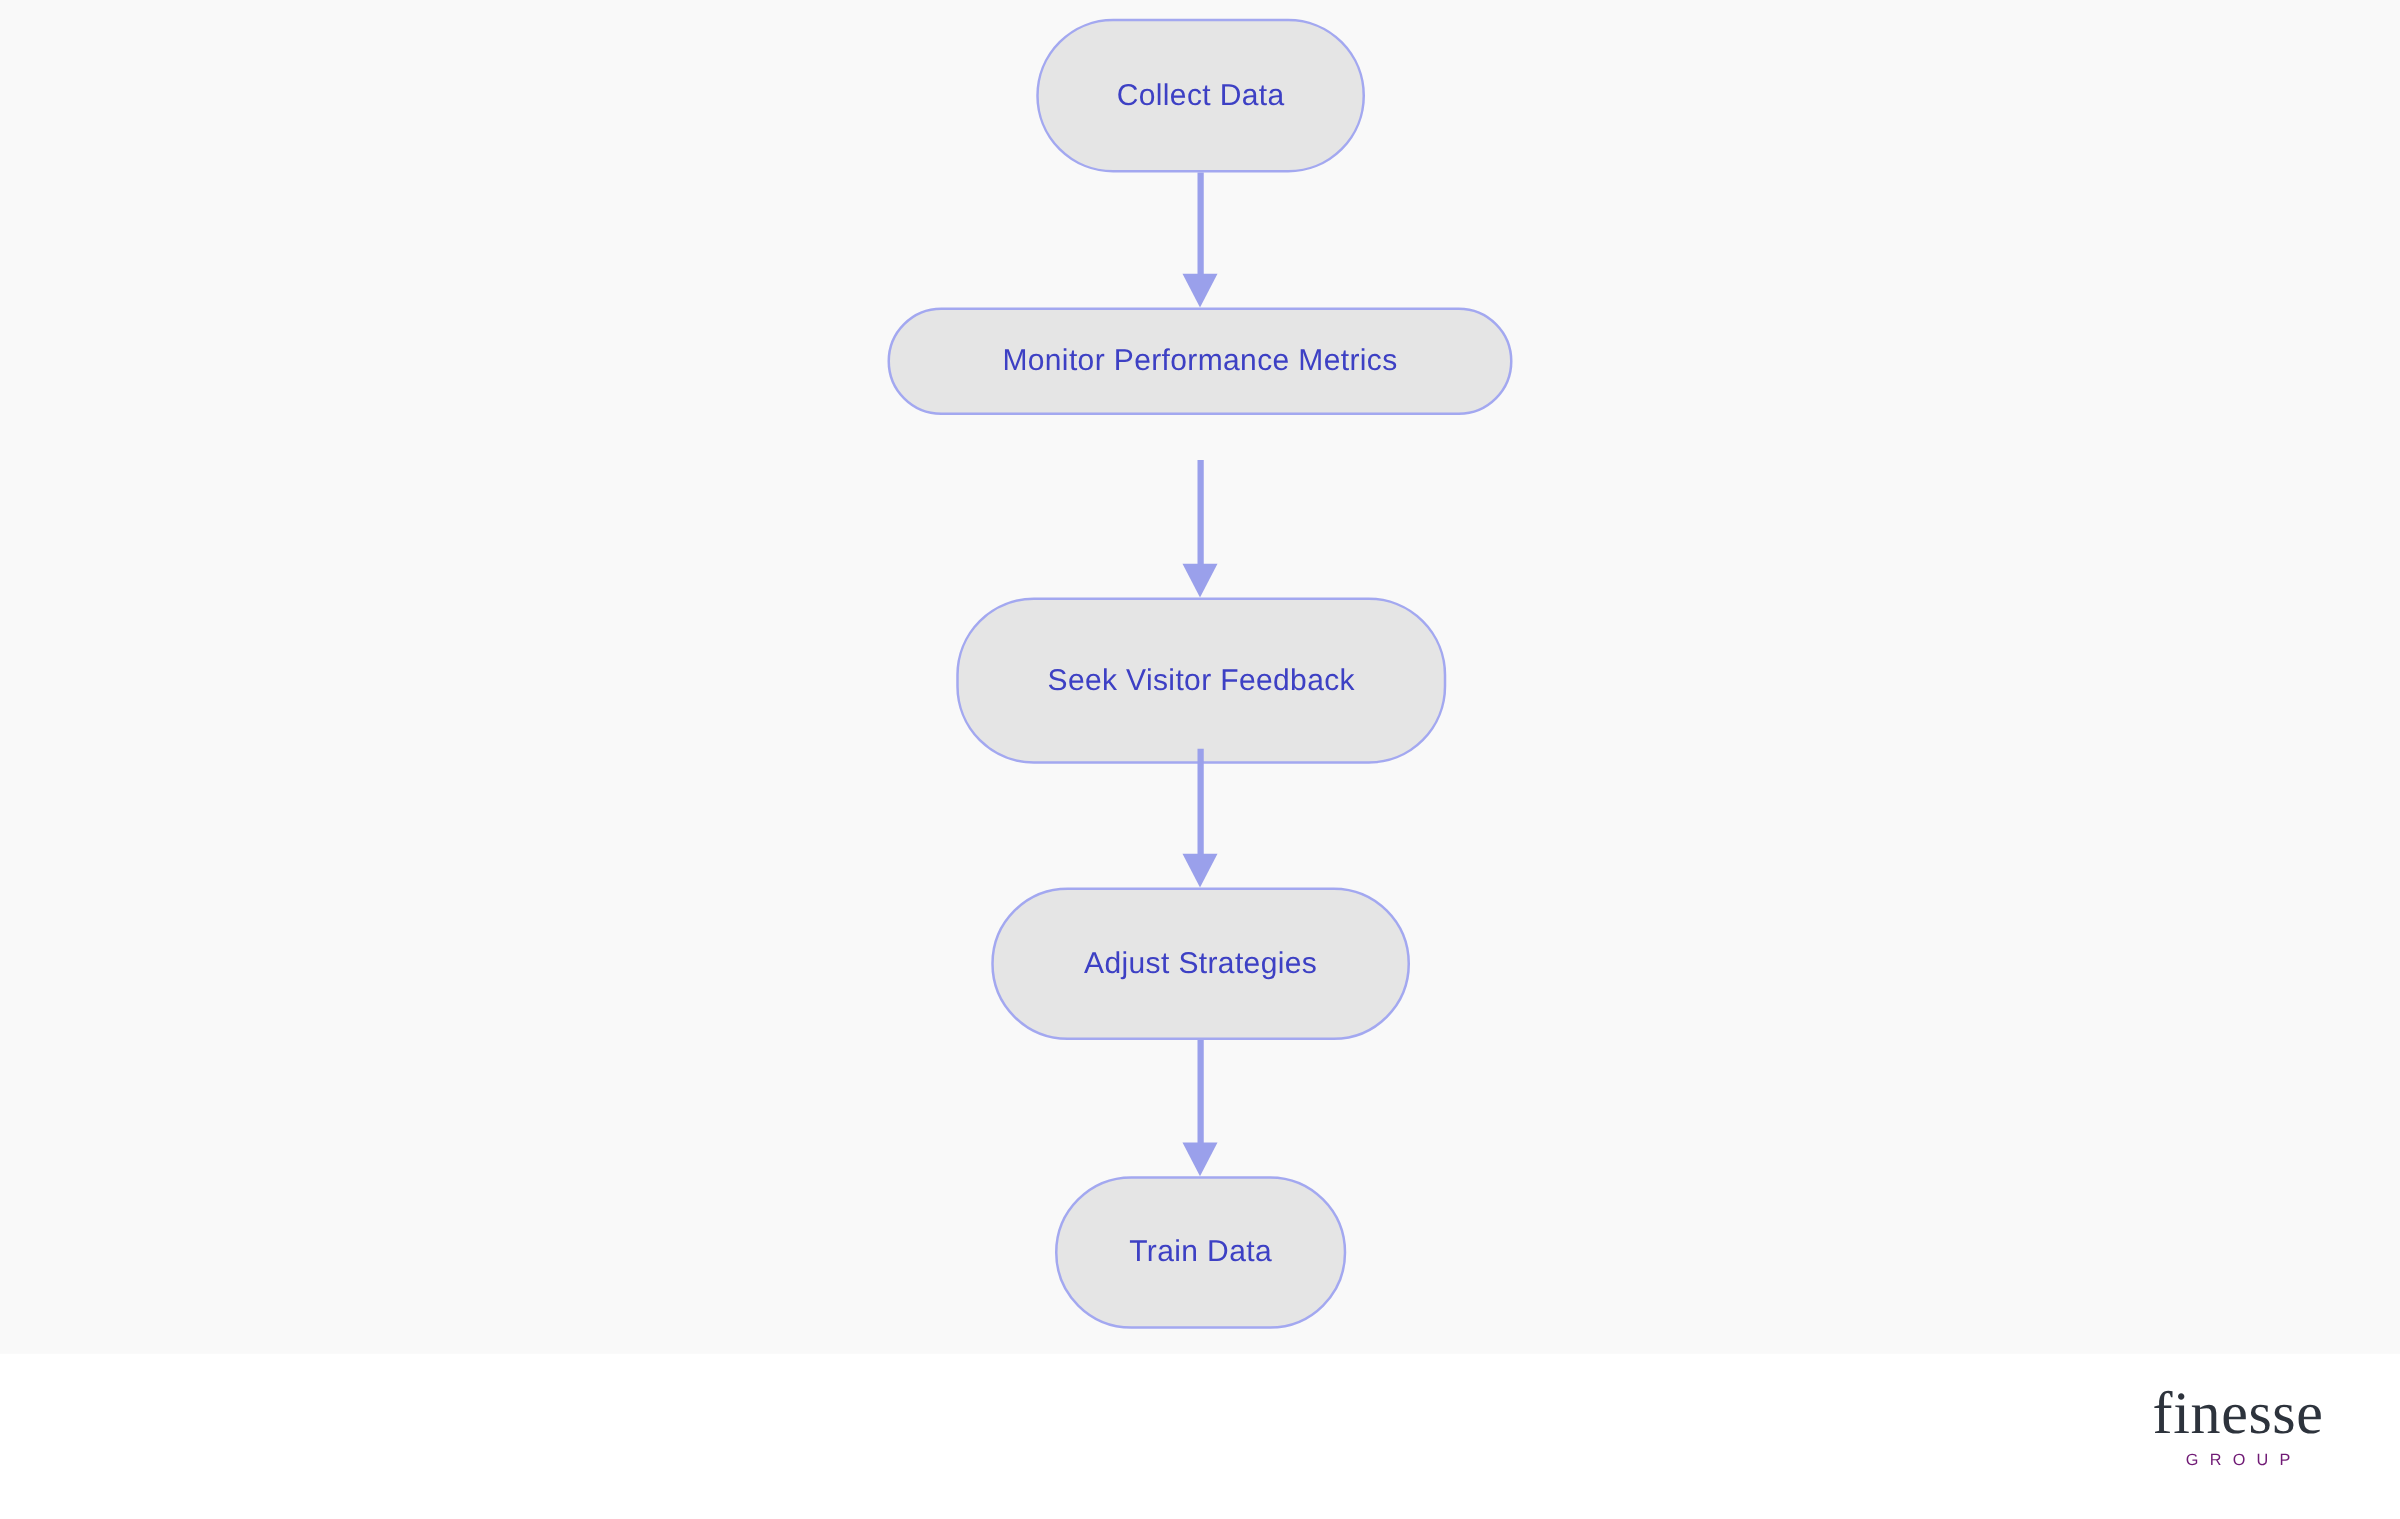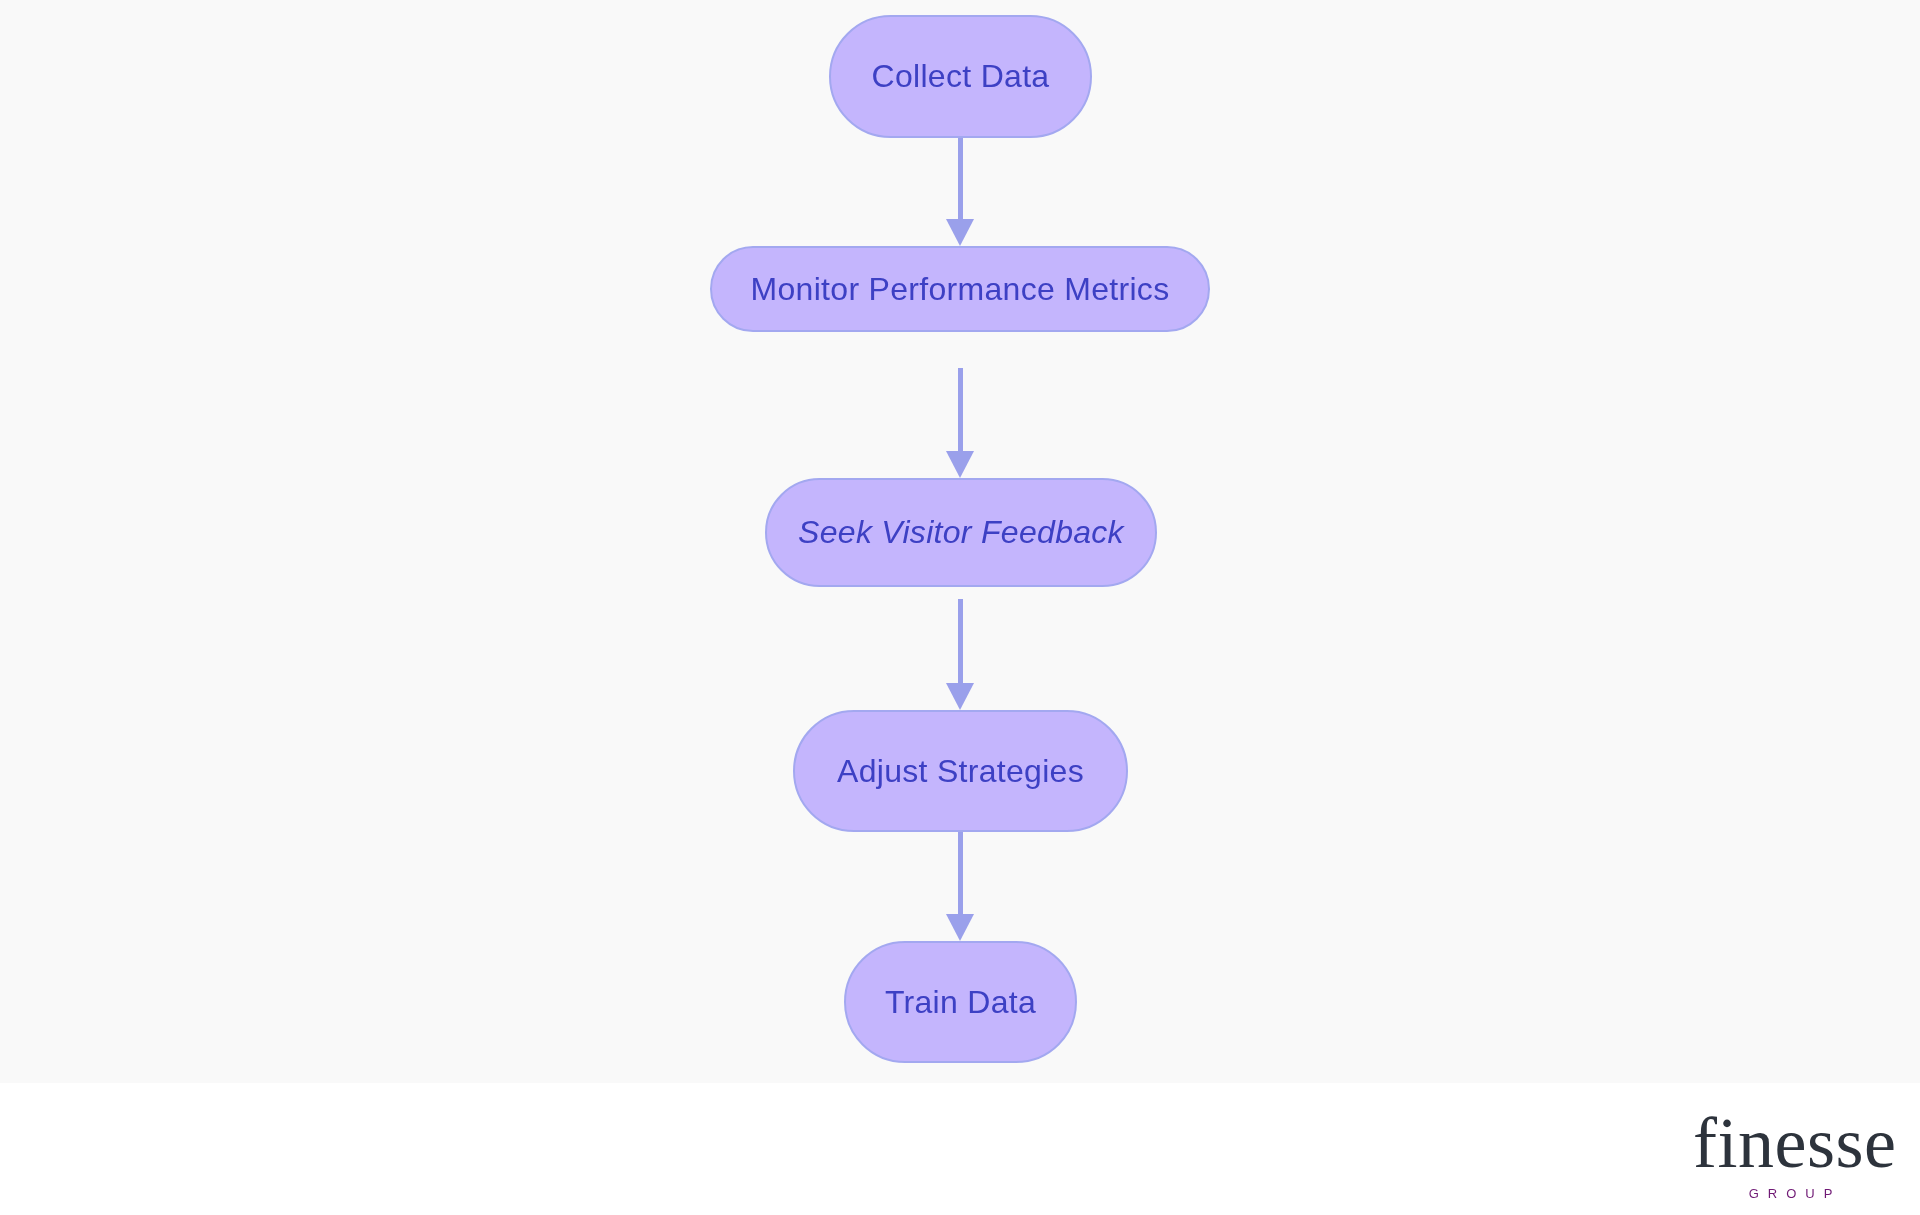--- a/index.html
+++ b/index.html
@@ -16,35 +16,35 @@
     position: absolute;
     left: 0; top: 0;
     width: 1920px;
     height: 1083px;
     background: #f9f9f9;
   }
   
   .node {
     position: absolute;
     box-sizing: border-box;
-    background: #c4b5fd;
+    background: #e5e5e5;
     border: 2px solid #a3a8f0;
     border-radius: 62px;
     display: flex;
     align-items: center;
     justify-content: center;
     color: #3d40c4;
-    font-size: 32px;
+    font-size: 24px;
     font-weight: 500;
     letter-spacing: 0.3px;
     white-space: nowrap;
   }
   .n1 { left: 829px; top: 15px;  width: 263px; height: 123px; }
   .n2 { left: 710px; top: 246px; width: 500px; height: 86px; }
-  .n3 { left: 765px; top: 478px; width: 392px; height: 109px; font-style: italic; }
+  .n3 { left: 765px; top: 478px; width: 392px; height: 133px; }
   .n4 { left: 793px; top: 710px; width: 335px; height: 122px; }
   .n5 { left: 844px; top: 941px; width: 233px; height: 122px; }
 
   
   .arrow-line {
     position: absolute;
     left: 958px;
     width: 5px;
     background: #9aa0eb;
   }
@@ -71,21 +71,21 @@
   .logo {
     position: absolute;
     left: 1693px;
     top: 1106px;
     width: 195px;
     text-align: center;
     user-select: none;
   }
   .logo-name {
     font-family: "Liberation Serif", serif;
-    font-size: 72px;
+    font-size: 48px;
     line-height: 1.05;
     font-weight: 400;
     color: #2d333c;
     letter-spacing: 0.5px;
   }
   .logo-sub {
     margin-top: 4px;
     font-size: 13px;
     font-weight: 500;
     letter-spacing: 9px;

